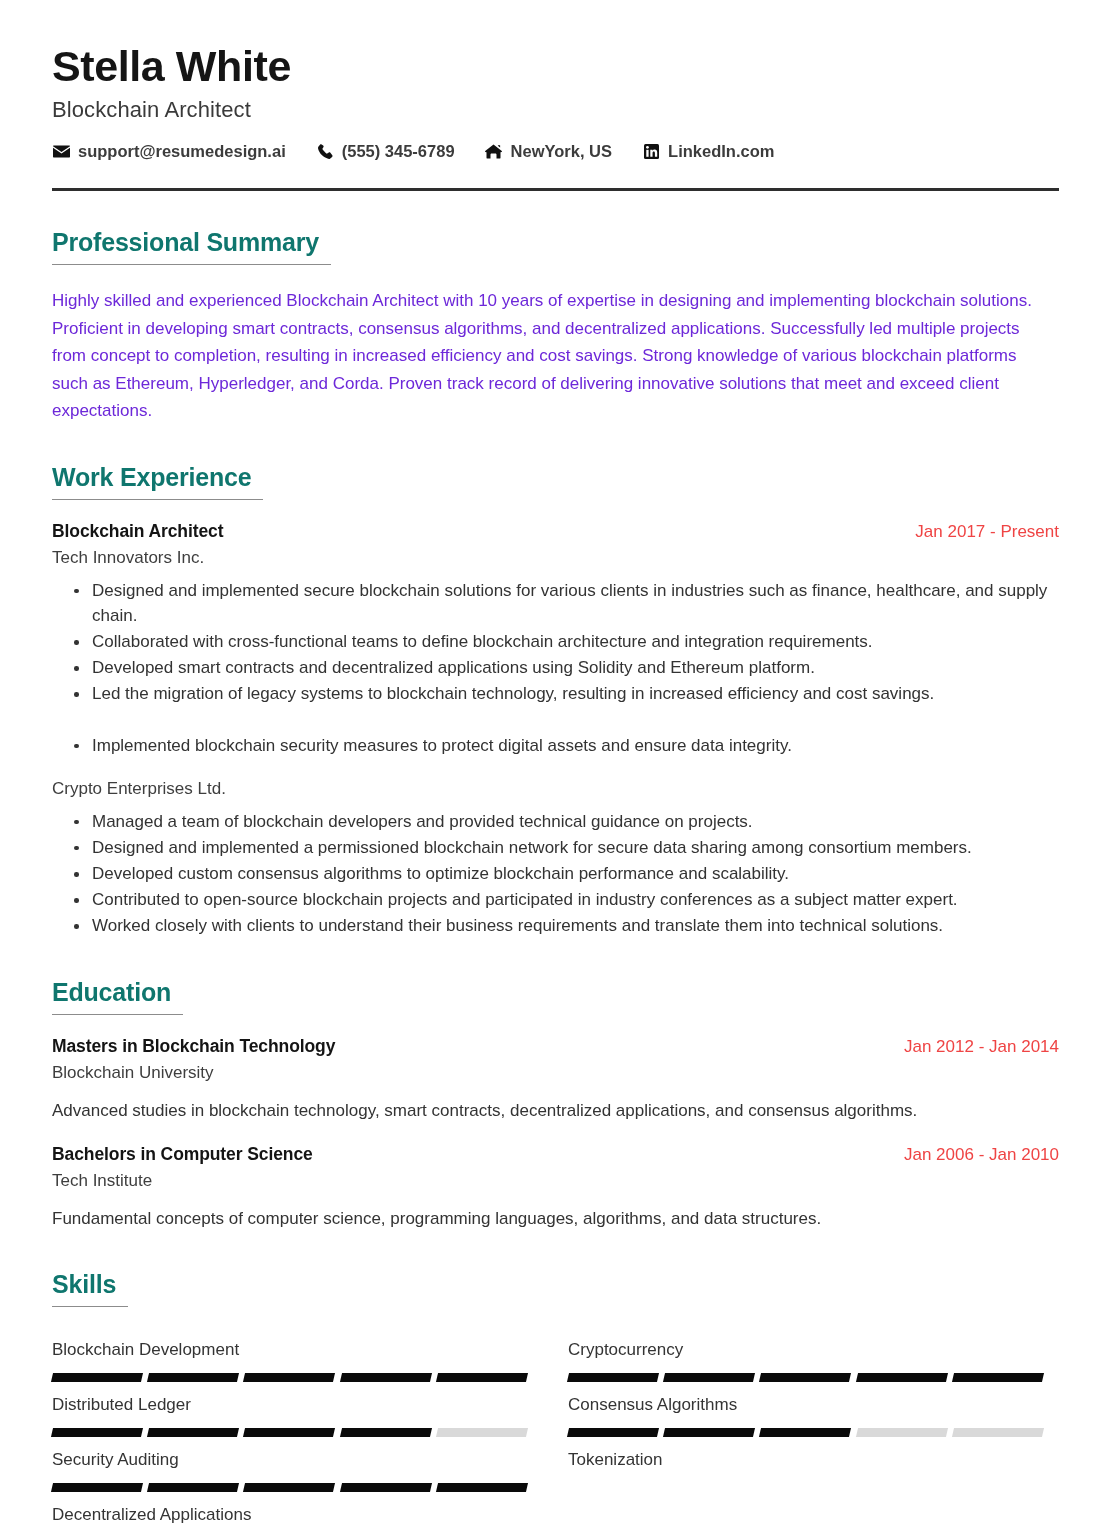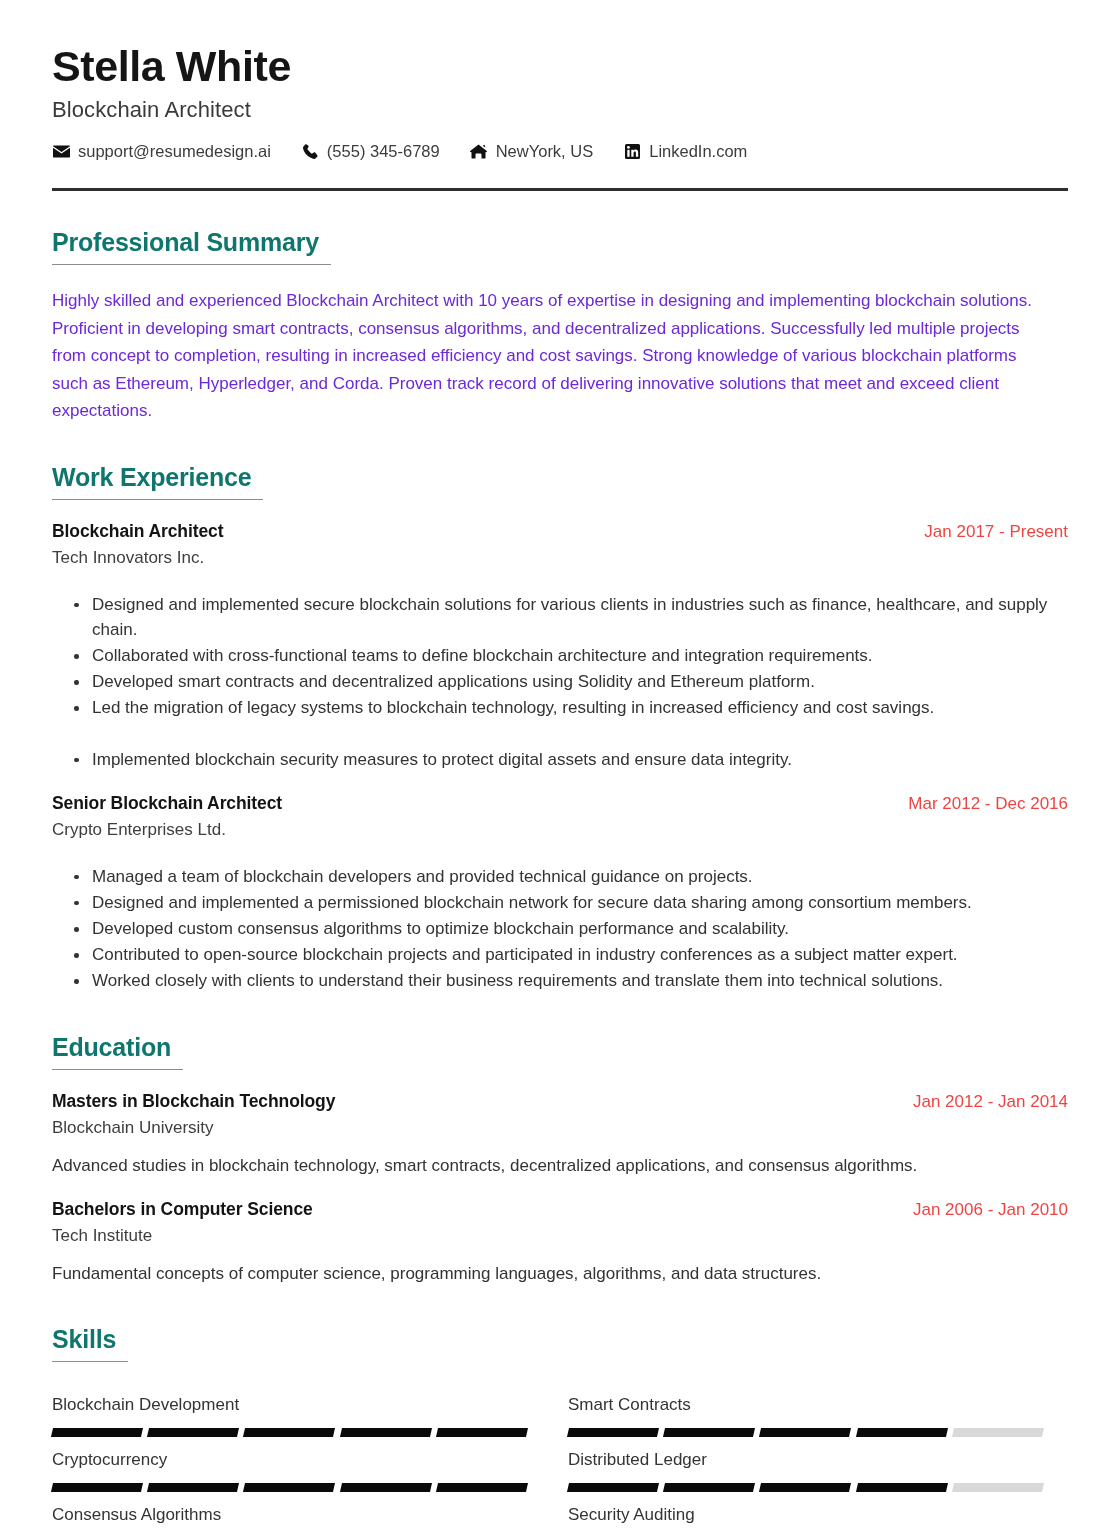--- a/index.html
+++ b/index.html
@@ -13,21 +13,21 @@
 
   body {
     font-family: "Liberation Sans", sans-serif;
     color: #2b2b2b;
     -webkit-font-smoothing: antialiased;
   }
 
   .page {
     width: 1095px;
     height: 1536px;
-    padding: 42px 27px 0 52px;
+    padding: 42px 36px 0 52px;
     position: relative;
   }
 
   
   .name {
     font-size: 43px;
     font-weight: 700;
     letter-spacing: -0.4px;
     color: #151515;
     line-height: 1.12;
@@ -46,20 +46,21 @@
     gap: 30px;
     margin-top: 19px;
     font-size: 16.5px;
     color: #3c3c3c;
   }
   .contact-item {
     display: flex;
     align-items: center;
     gap: 8px;
     white-space: nowrap;
+    font-weight: bold;
   }
   .contact-item .ic {
     display: inline-flex;
     align-items: center;
     justify-content: center;
     width: 18px;
     height: 16px;
     flex: 0 0 auto;
     color: #111;
   }
@@ -119,21 +120,21 @@
     white-space: nowrap;
     flex: 0 0 auto;
   }
   .entry-org {
     font-size: 17px;
     color: #3e3e3e;
     margin-top: 6px;
   }
 
   .bullets {
-    margin-top: 24px;
+    margin-top: 10px;
     padding-left: 38px;
     list-style: none;
   }
   .bullets li {
     position: relative;
     font-size: 17px;
     line-height: 1.48;
     color: #333333;
     margin-bottom: 1px;
     padding-left: 2px;
@@ -260,24 +261,20 @@
       <ul class="bullets">
         <li>Designed and implemented secure blockchain solutions for various clients in industries such as finance, healthcare, and supply chain.</li>
         <li>Collaborated with cross-functional teams to define blockchain architecture and integration requirements.</li>
         <li>Developed smart contracts and decentralized applications using Solidity and Ethereum platform.</li>
         <li>Led the migration of legacy systems to blockchain technology, resulting in increased efficiency and cost savings.</li>
         <li class="gap-above">Implemented blockchain security measures to protect digital assets and ensure data integrity.</li>
       </ul>
     </div>
 
     <div class="entry">
-      <div class="entry-head">
-        <div class="entry-role">Senior Blockchain Architect</div>
-        <div class="entry-date">Mar 2012 - Dec 2016</div>
-      </div>
       <div class="entry-org">Crypto Enterprises Ltd.</div>
       <ul class="bullets">
         <li>Managed a team of blockchain developers and provided technical guidance on projects.</li>
         <li>Designed and implemented a permissioned blockchain network for secure data sharing among consortium members.</li>
         <li>Developed custom consensus algorithms to optimize blockchain performance and scalability.</li>
         <li>Contributed to open-source blockchain projects and participated in industry conferences as a subject matter expert.</li>
         <li>Worked closely with clients to understand their business requirements and translate them into technical solutions.</li>
       </ul>
     </div>
   </div>
@@ -311,30 +308,20 @@
           <div class="skill-name">Blockchain Development</div>
           <div class="skill-bar">
             <span class="seg on"></span>
             <span class="seg on"></span>
             <span class="seg on"></span>
             <span class="seg on"></span>
             <span class="seg on"></span>
           </div>
         </div>
         <div class="skill">
-          <div class="skill-name">Smart Contracts</div>
-          <div class="skill-bar">
-            <span class="seg on"></span>
-            <span class="seg on"></span>
-            <span class="seg on"></span>
-            <span class="seg on"></span>
-            <span class="seg"></span>
-          </div>
-        </div>
-        <div class="skill">
           <div class="skill-name">Cryptocurrency</div>
           <div class="skill-bar">
             <span class="seg on"></span>
             <span class="seg on"></span>
             <span class="seg on"></span>
             <span class="seg on"></span>
             <span class="seg on"></span>
           </div>
         </div>
         <div class="skill">

